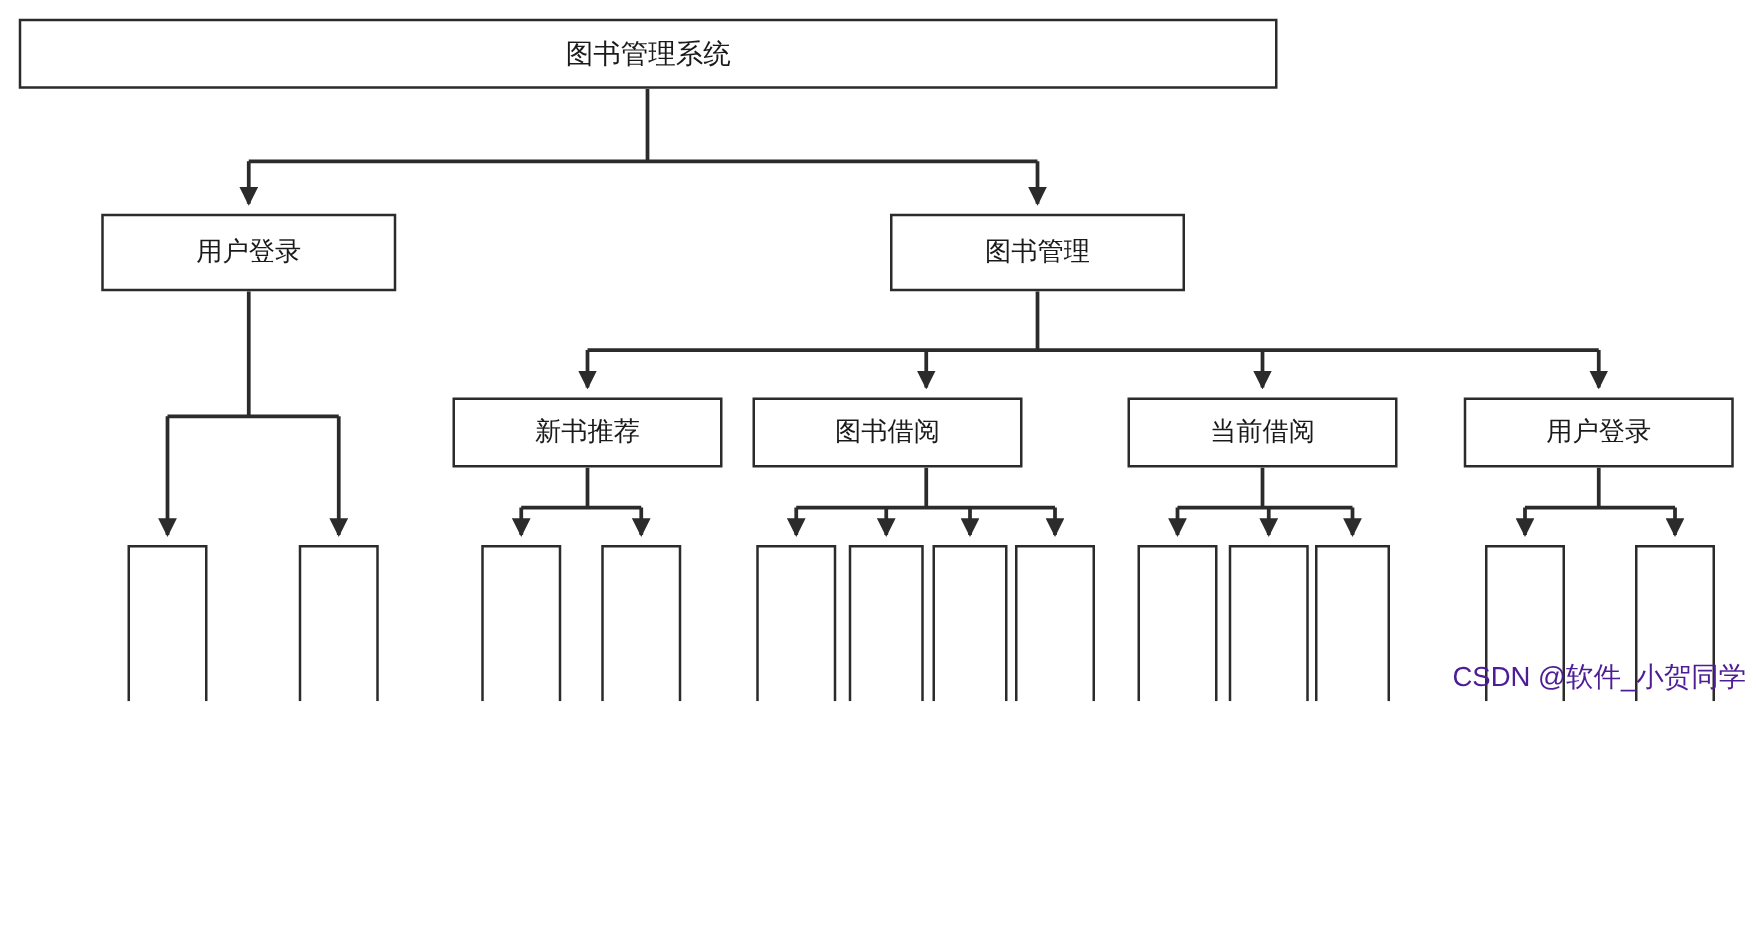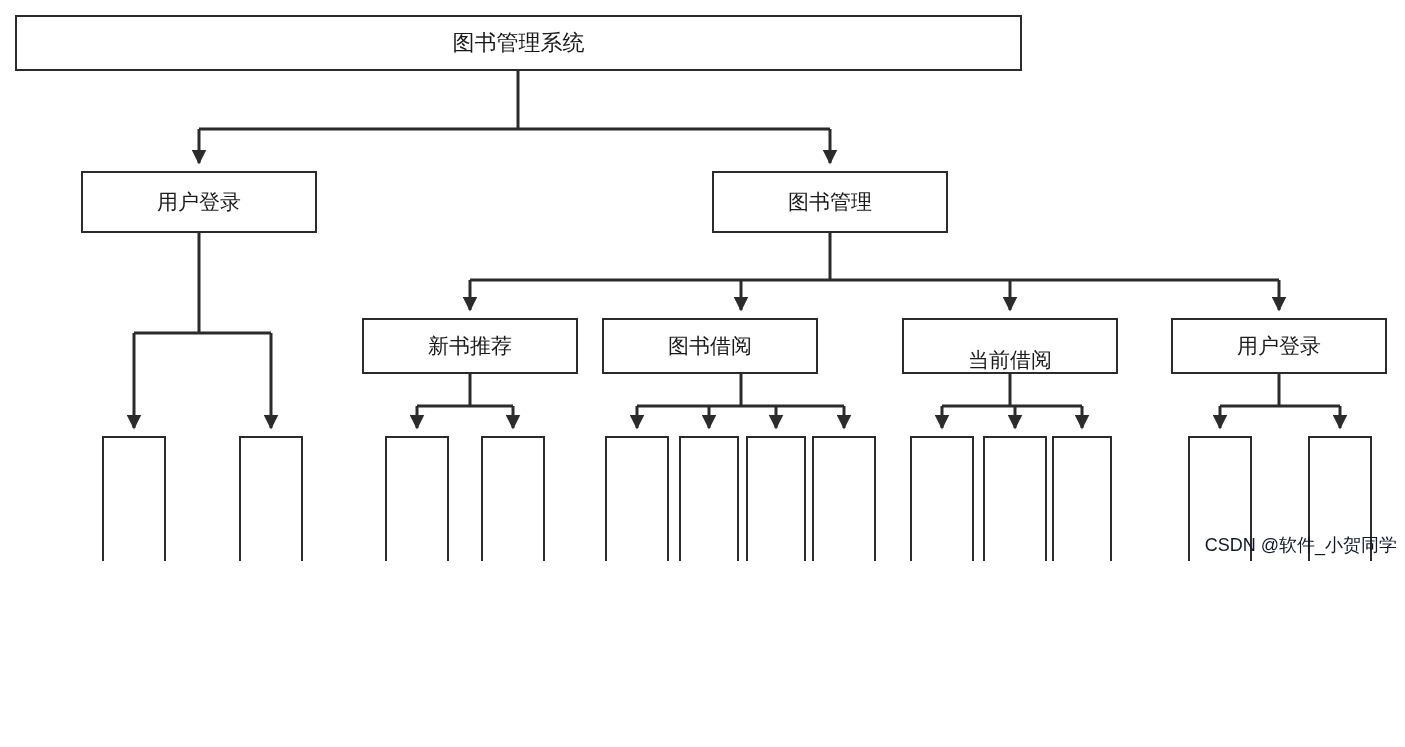--- a/index.html
+++ b/index.html
@@ -47,22 +47,22 @@
     text-orientation: upright;
     font-size: 21px;
     letter-spacing: 2px;
     line-height: 1;
   }
   .root .node-label.horiz { font-size: 22px; }
   .watermark {
     position: absolute;
     right: 8px;
     bottom: 4px;
-    font-size: 18px;
-    color: #0f172a;
+    font-size: 22px;
+    color: #4c1d95;
     white-space: nowrap;
     pointer-events: none;
   }
 </style>
 </head>
 <body>
 
 <div id="stage">
 
   <svg class="diagram" viewBox="0 0 1405 747" xmlns="http://www.w3.org/2000/svg">
@@ -125,21 +125,21 @@
   <div class="node-box" style="left: 362px; top: 318px; width: 216px; height: 56px;">
     <span class="node-label horiz">新书推荐</span>
   </div>
 
   <div class="node-box" style="left: 712px; top: 171px; width: 236px; height: 62px;">
     <span class="node-label horiz">图书管理</span>
   </div>
   <div class="node-box" style="left: 602px; top: 318px; width: 216px; height: 56px;">
     <span class="node-label horiz">图书借阅</span>
   </div>
-  <div class="node-box" style="left: 902px; top: 318px; width: 216px; height: 56px; align-items: flex-end;">
+  <div class="node-box" style="left: 902px; top: 318px; width: 216px; height: 56px;">
     <span class="node-label horiz">当前借阅</span>
   </div>
   <div class="node-box" style="left: 1171px; top: 318px; width: 216px; height: 56px;">
     <span class="node-label horiz">用户登录</span>
   </div>
 
   <div class="node-box" style="left: 102px; top: 436px; width: 64px; height: 297px;">
     <span class="node-label vert">用户登录</span>
   </div>
   <div class="node-box" style="left: 239px; top: 436px; width: 64px; height: 297px;">

